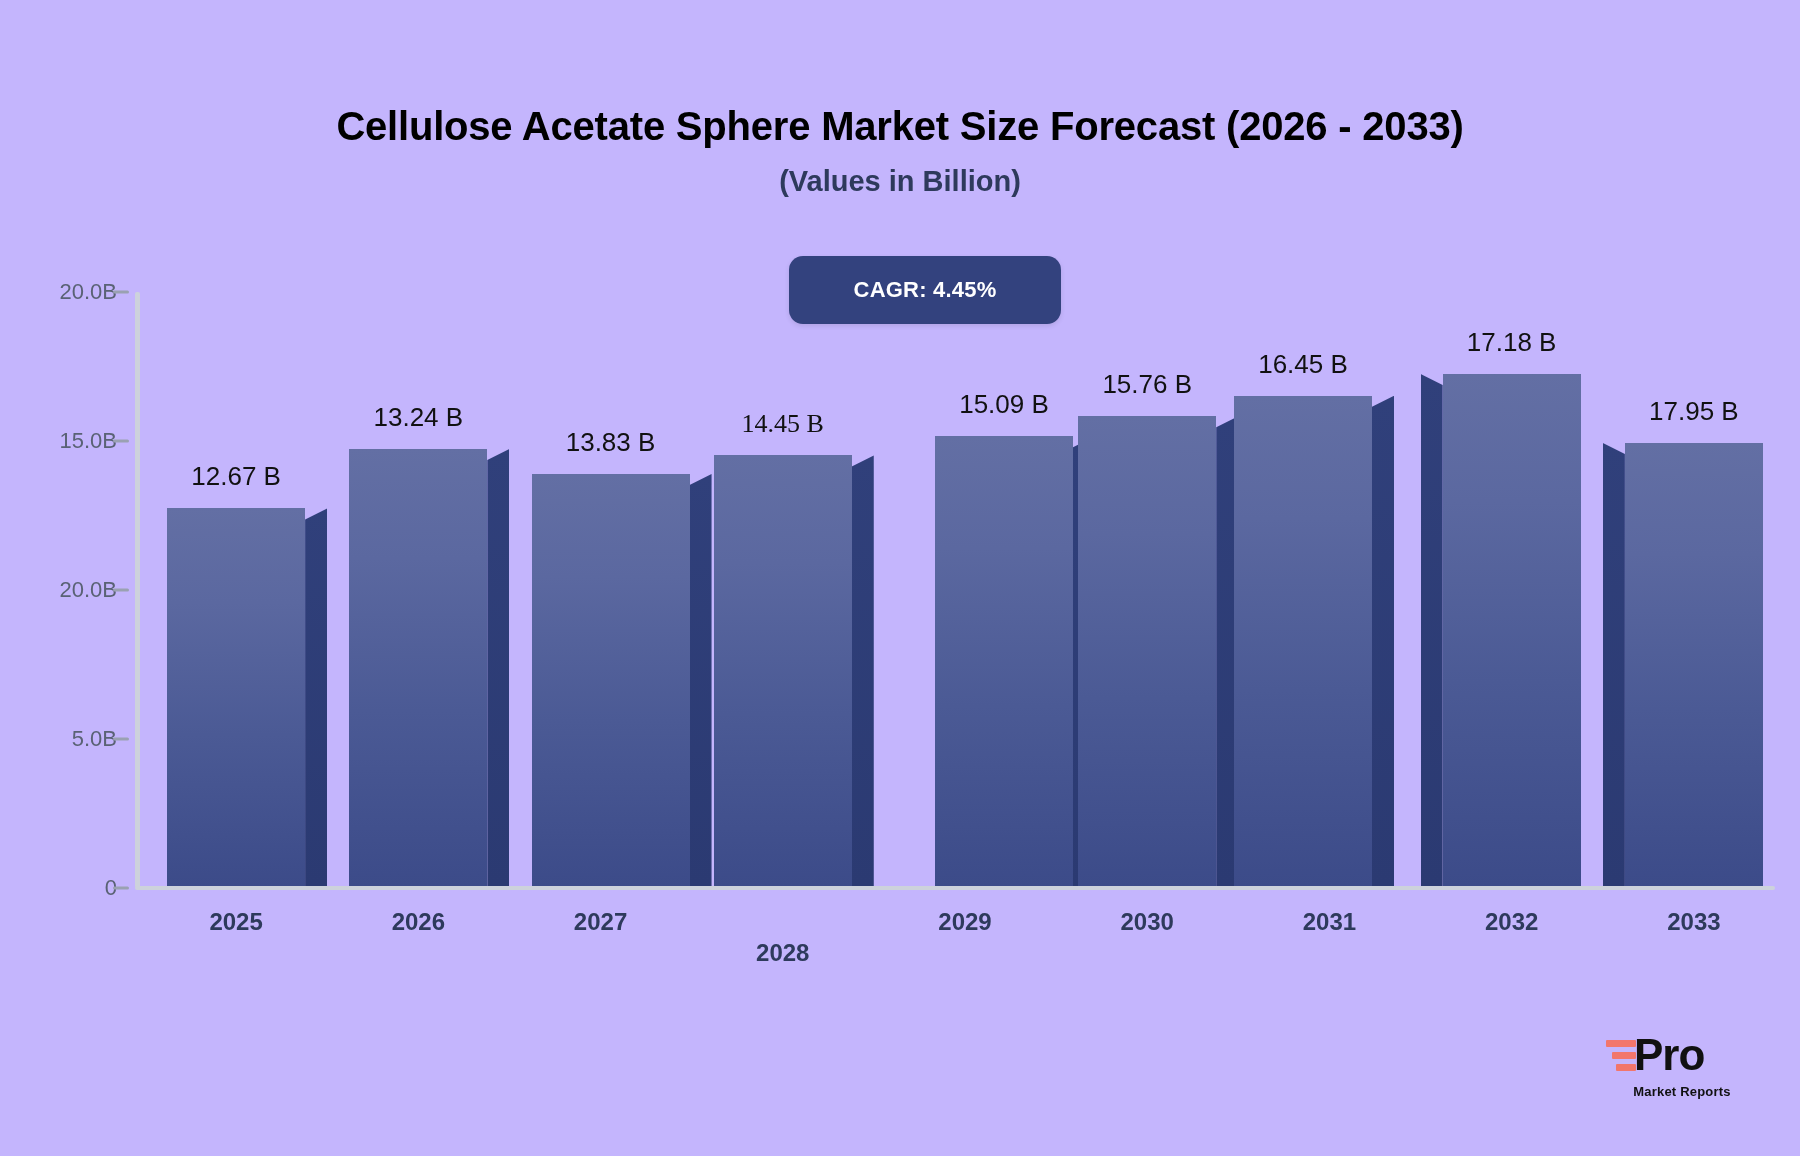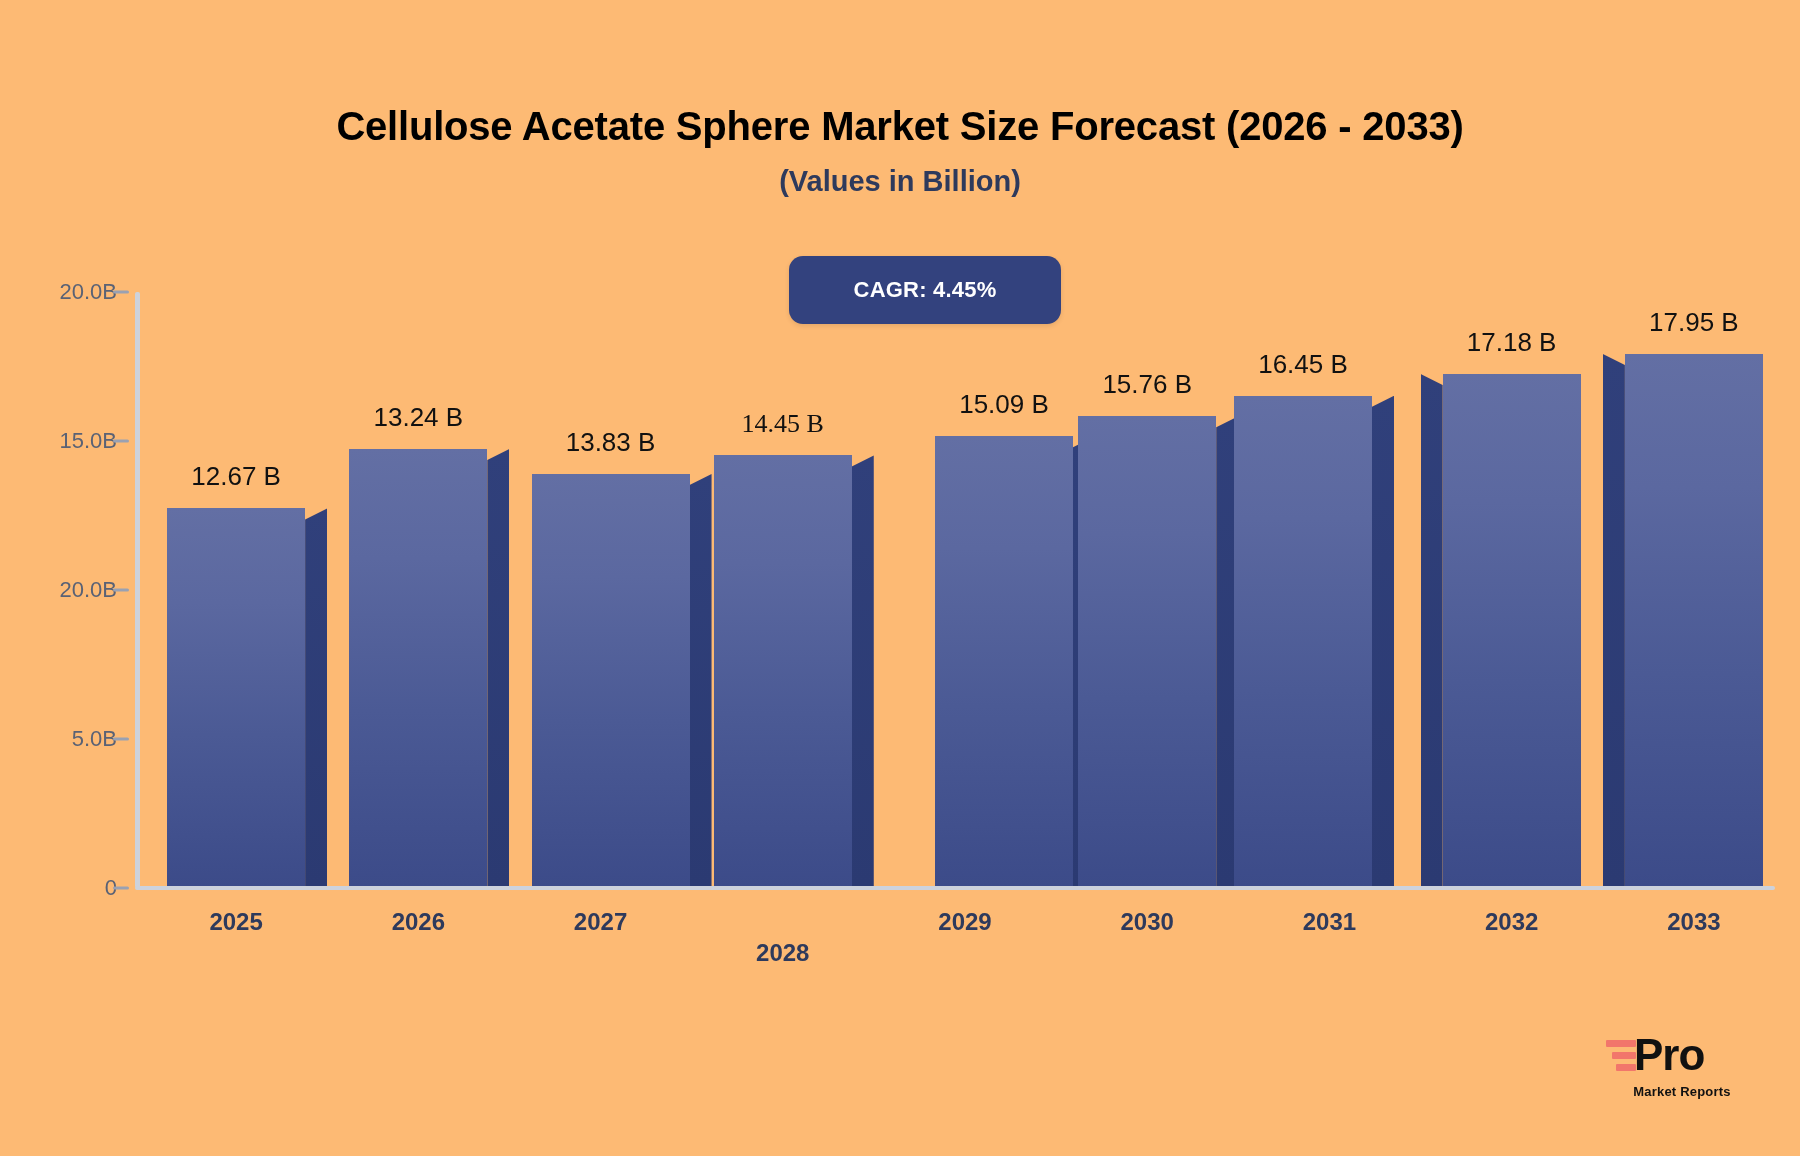--- a/index.html
+++ b/index.html
@@ -10,21 +10,21 @@
     height: 1156px;
     background: #ffffff;
     font-family: "Liberation Sans", sans-serif;
     overflow: hidden;
   }
 
   #chart-root {
     position: relative;
     width: 1800px;
     height: 1156px;
-    background: #fdba74;
+    background: #c4b5fd;
   }
 
   
   #title-block {
     position: absolute;
     top: 104px;
     left: 0;
     width: 1800px;
     text-align: center;
   }
@@ -304,21 +304,21 @@
         <div class="bar-group" style="left: 1099px; width: 138px; height: 490.21px;">
           <div class="bar-side-right"></div>
           <div class="bar-front"></div>
           <div class="bar-value-label">16.45 B</div>
         </div>
         <div class="bar-group" style="left: 1307.67px; width: 138px; height: 511.964px; padding-left: 12px;">
           <div class="bar-side-left"></div>
           <div class="bar-front"></div>
           <div class="bar-value-label">17.18 B</div>
         </div>
-        <div class="bar-group" style="left: 1489.89px; width: 138px; height: 532px; text-align: center;">
+        <div class="bar-group" style="left: 1489.89px; width: 138px; height: 443px; text-align: center;">
           <div class="bar-side-left"></div>
           <div class="bar-front"></div>
           <div class="bar-value-label">17.95 B</div>
         </div>
       </div>
   </div>
 
   <div id="x-labels">
       <div class="x-tick-label" style="left: 101.111px;">2025</div>
       <div class="x-tick-label" style="left: 283.333px;">2026</div>

